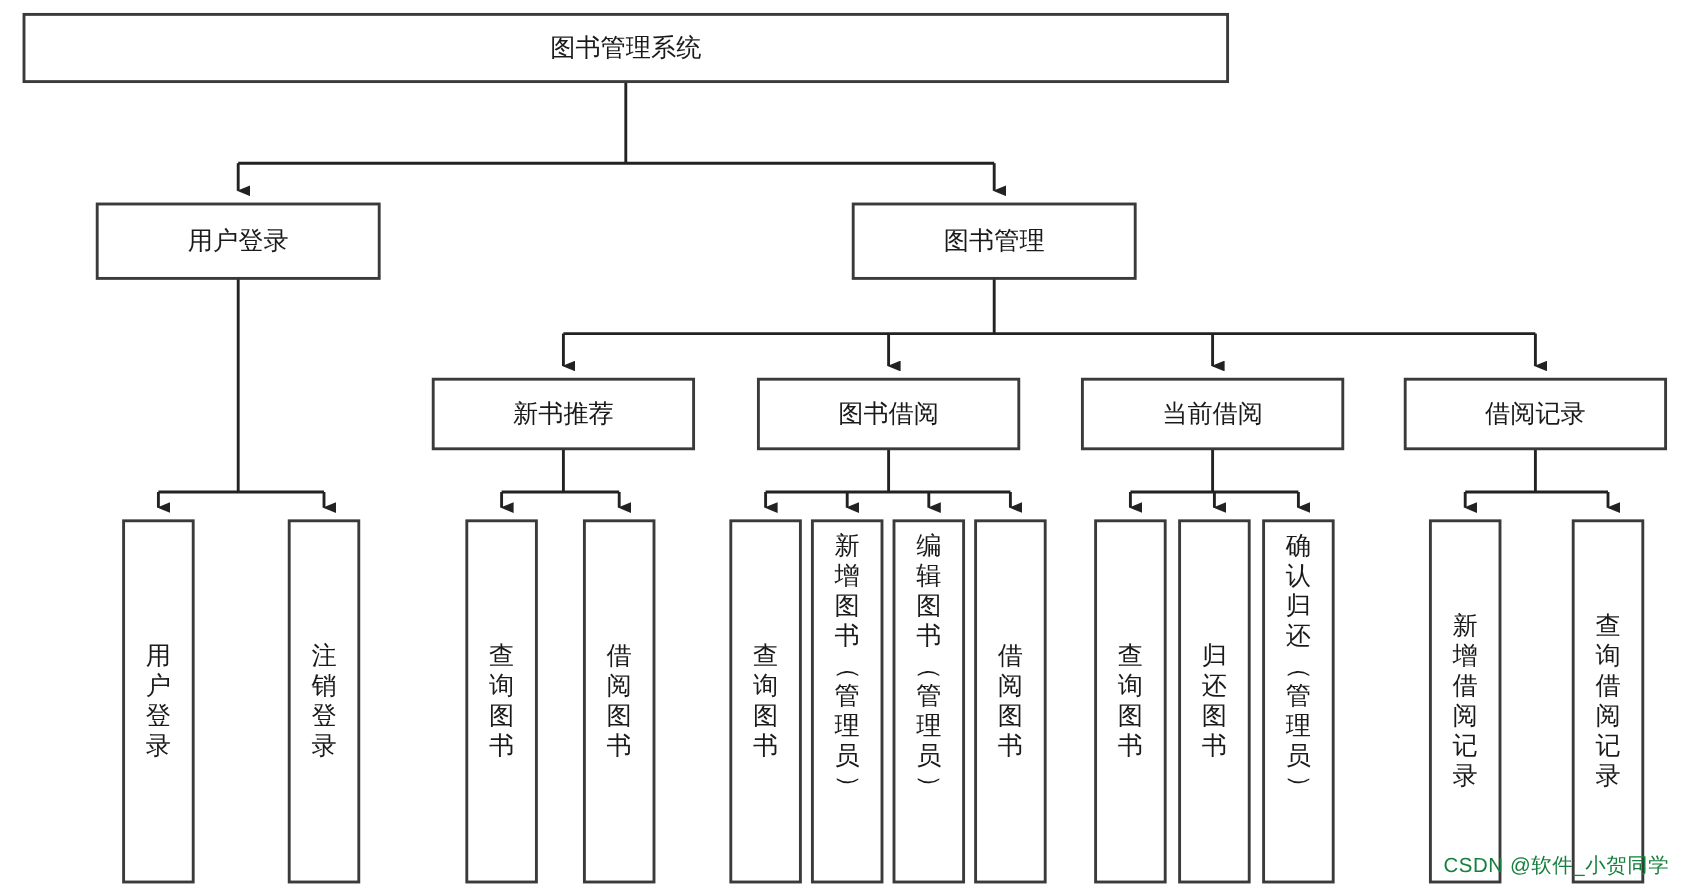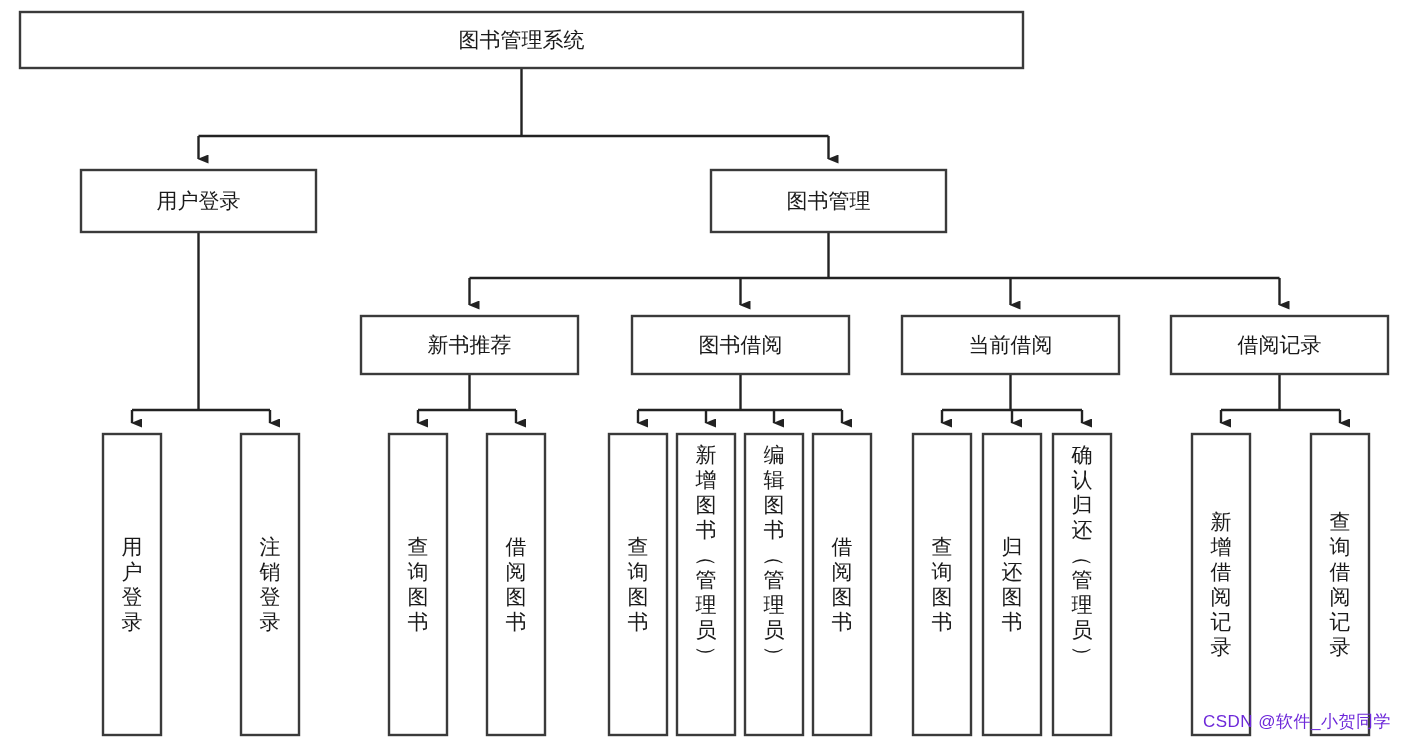--- a/index.html
+++ b/index.html
@@ -38,21 +38,21 @@
     stroke: #222222;
     stroke-width: 2.4;
     fill: none;
   }
   .watermark {
     position: absolute;
     right: 14px;
     bottom: 6px;
     font-family: "Liberation Sans", "DejaVu Sans", sans-serif;
     font-size: 17px;
-    color: #6d28d9;
+    color: #15803d;
     letter-spacing: 0.5px;
     white-space: nowrap;
     user-select: none;
   }
 </style>
 </head>
 <body>
 
 <div id="diagram-root">
   <svg id="diagram-svg" width="1405" height="747" viewBox="0 0 1405 747" xmlns="http://www.w3.org/2000/svg">

